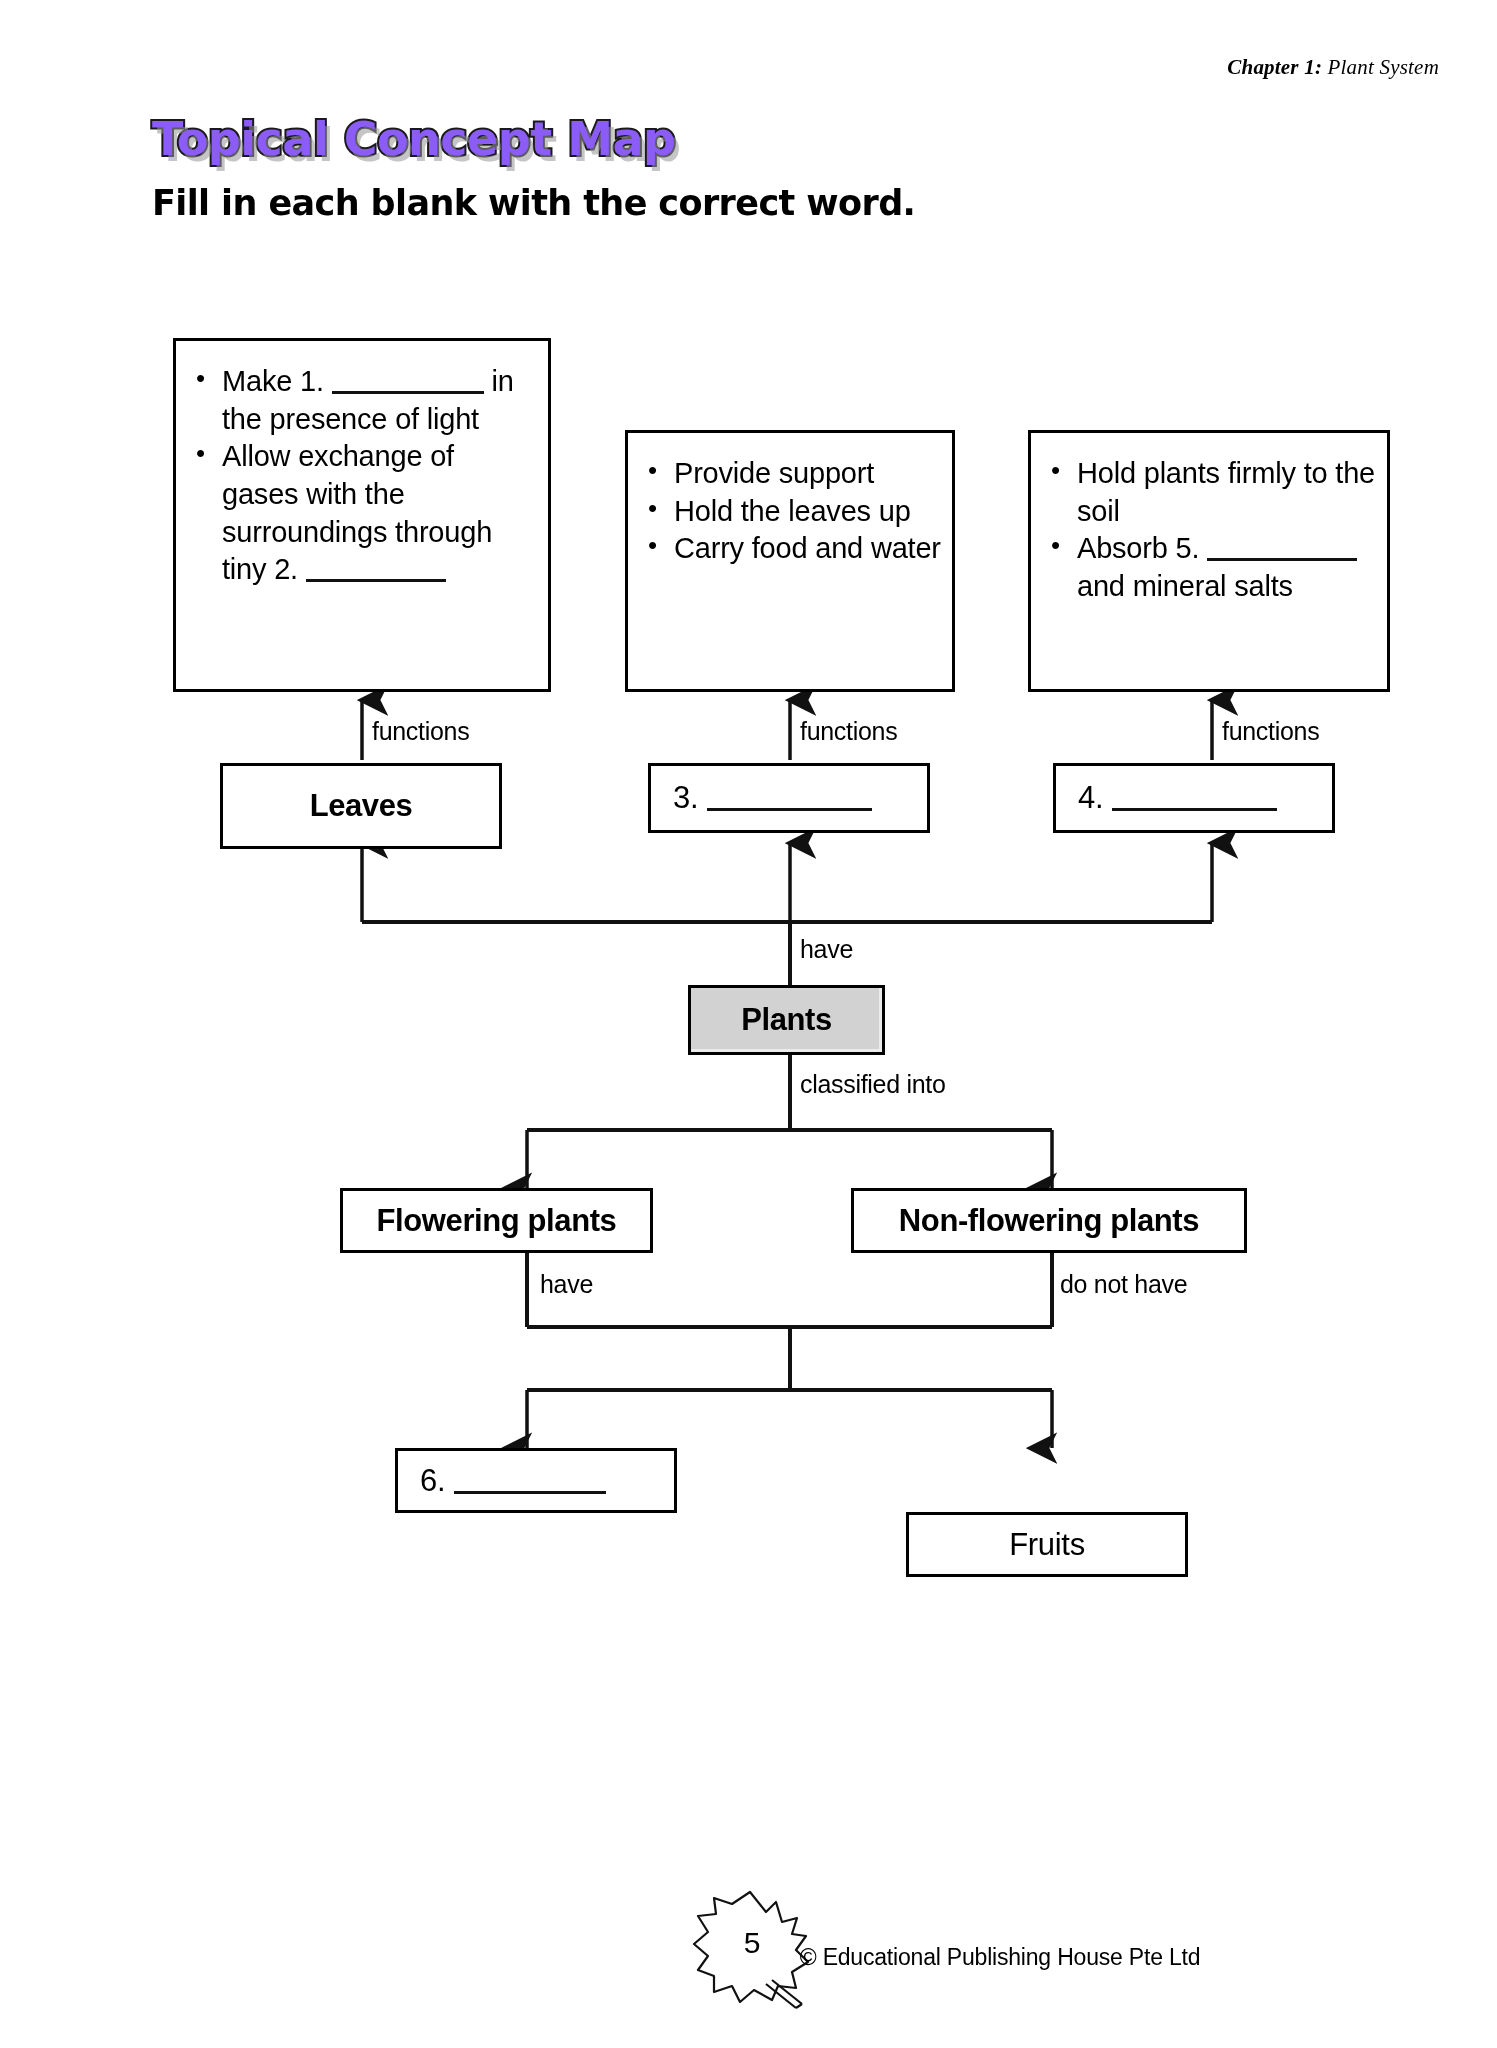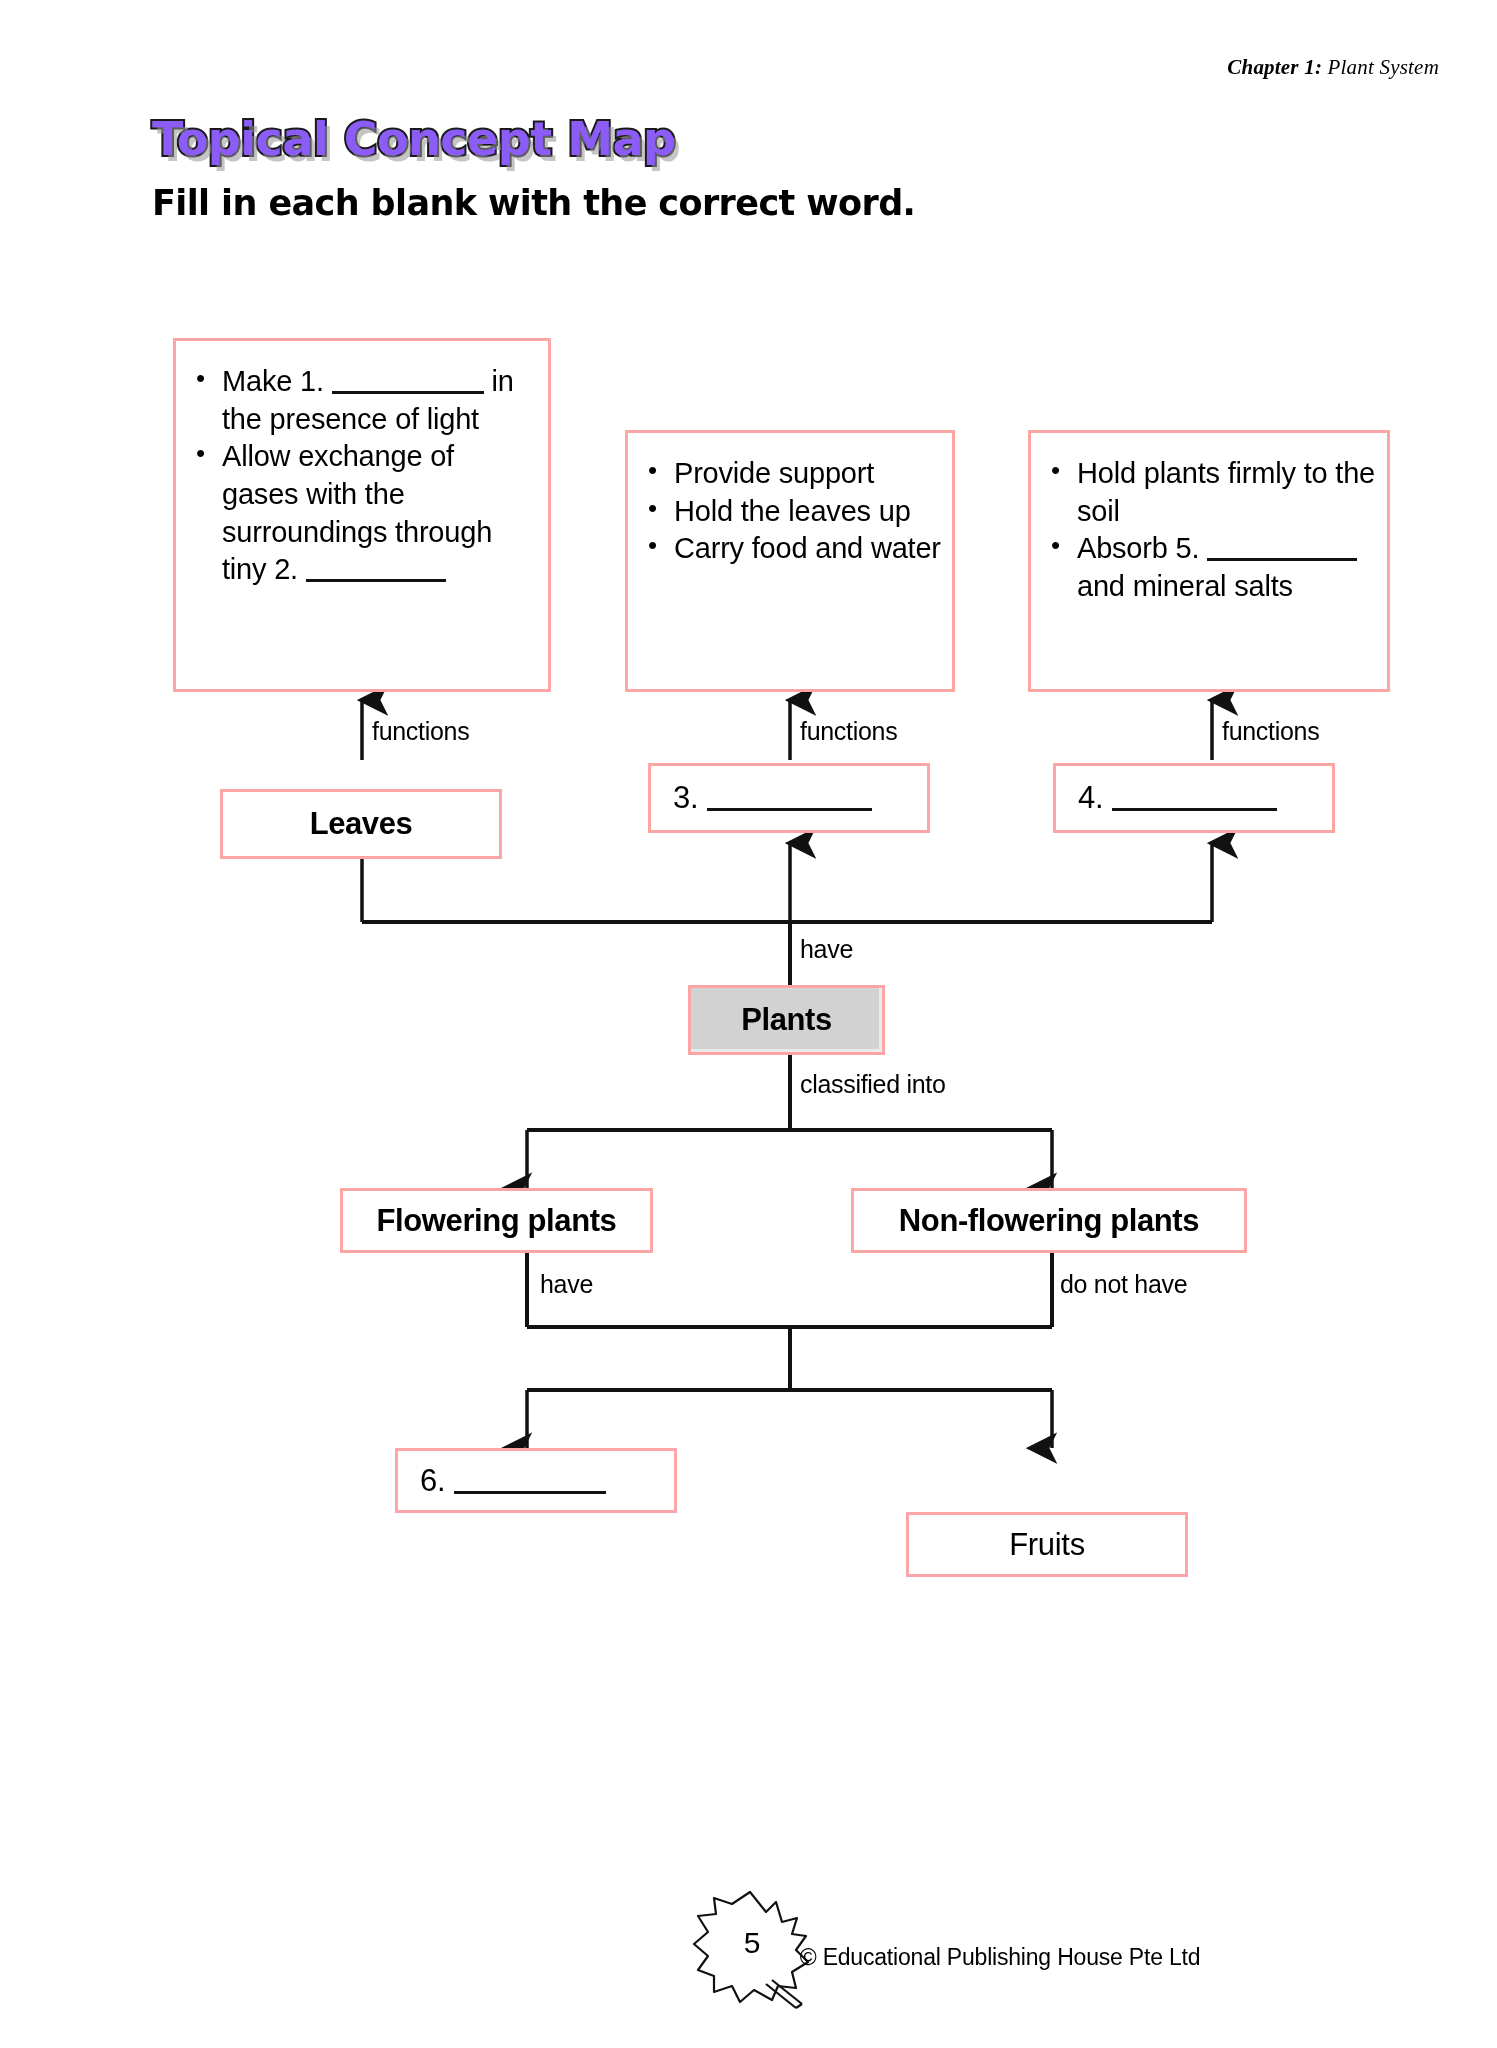--- a/index.html
+++ b/index.html
@@ -30,21 +30,21 @@
   #worksheet-instruction{
     position:absolute; left:152px; top:183px;
     font-family:"DejaVu Sans","Liberation Sans",sans-serif;
     font-weight:bold; font-size:35px; letter-spacing:-.6px;
     white-space:nowrap;
   }
 
   
   #concept-map{position:absolute; left:0; top:0; width:1497px; height:2048px;}
 
-  .nodebox{position:absolute; border:3px solid #fca5a5; background:#fff; box-sizing:border-box;}
+  .nodebox{position:absolute; border:3px solid #000000; background:#fff; box-sizing:border-box;}
   .nodebox.shaded{background:#d2d2d2; box-shadow:inset -3px -3px 0 rgba(255,255,255,.55);}
 
   .bullets{
     position:absolute; margin:0; padding:0; list-style:none;
     font-size:29px; line-height:1.30; letter-spacing:-.2px;
   }
   .bullets li{position:relative; padding-left:34px; margin:0 0 0 0;}
   .bullets li:before{
     content:"\2022"; position:absolute; left:8px; top:-1px; font-size:26px;
   }
@@ -173,21 +173,21 @@
       <span class="blank b5"></span>
       <span>and mineral salts</span>
     </li>
   </ul>
 </div>
 
 <div class="edge-label" style="left:372px;top:717px;">functions</div>
 <div class="edge-label" style="left:800px;top:717px;">functions</div>
 <div class="edge-label" style="left:1222px;top:717px;">functions</div>
 
-<div class="nodebox" id="node-leaves" style="left:220px;top:789px;width:282px;height:70px;text-decoration:underline;">
+<div class="nodebox" id="node-leaves" style="left:220px;top:763px;width:282px;height:86px;text-decoration:underline;">
   <div class="node-label">Leaves</div>
 </div>
 
 <div class="nodebox" id="node-part3" style="left:648px;top:763px;width:282px;height:70px;">
   <div class="node-blank-label">
     <span>3.</span>
     <span class="blank bnode"></span>
   </div>
 </div>
 

